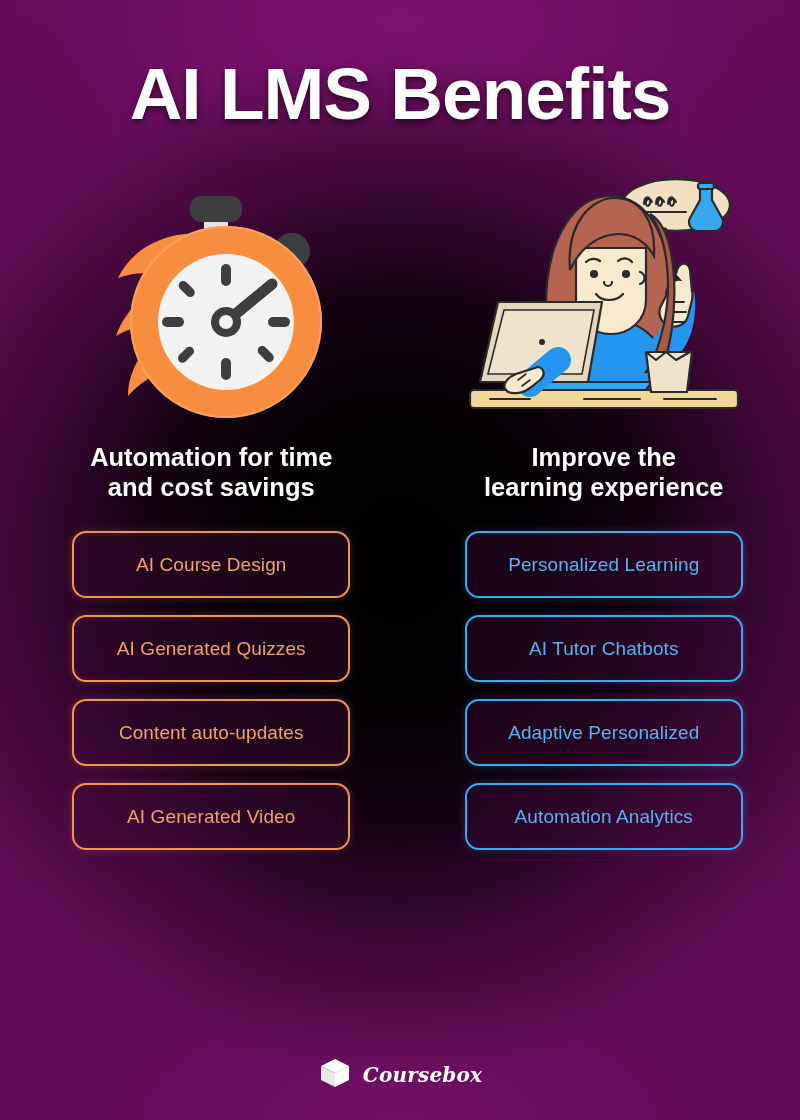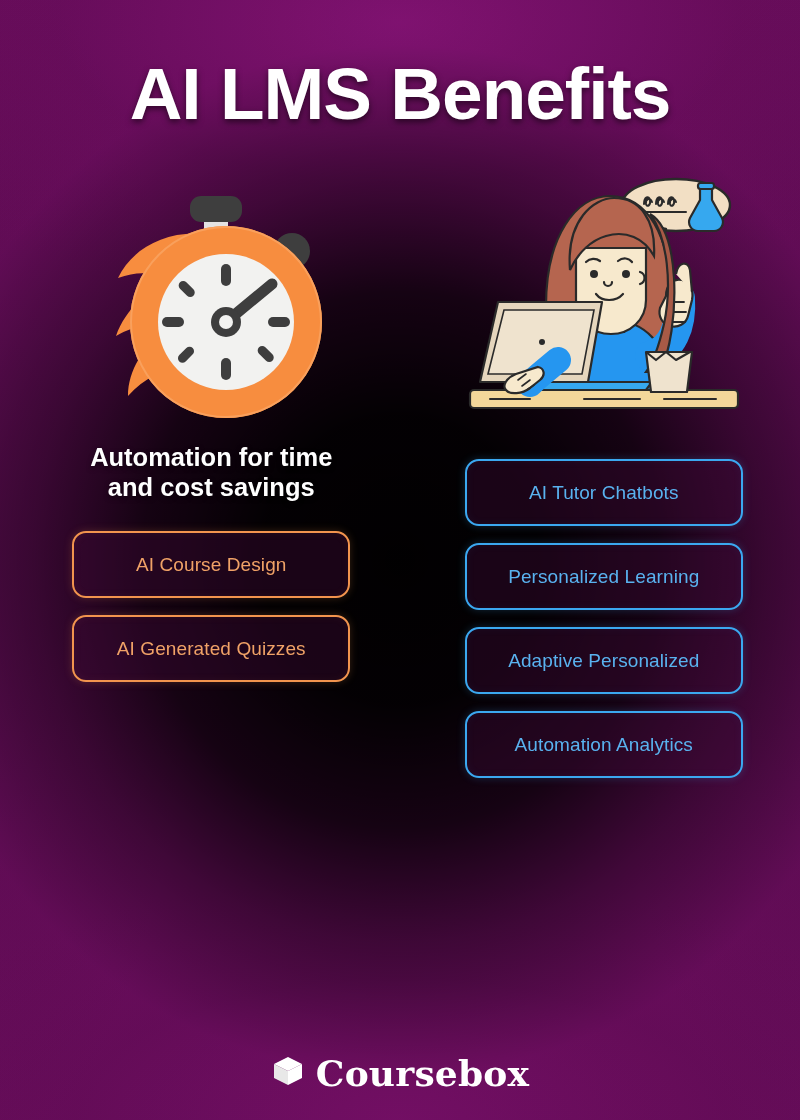--- a/index.html
+++ b/index.html
@@ -43,20 +43,21 @@
     font-weight: 700;
     letter-spacing: -1px;
     color: #ffffff;
     text-shadow: 0 3px 6px rgba(0,0,0,0.55);
   }
 
   .columns {
     position: absolute;
     top: 168px; left: 15px; right: 0;
     display: flex;
+    align-items: center;
   }
   .col {
     width: 50%;
     display: flex;
     flex-direction: column;
     align-items: center;
   }
   .art {
     height: 262px;
     width: 100%;
@@ -107,22 +108,23 @@
     position: absolute;
     left: 0; right: 0;
     bottom: 26px;
     display: flex;
     align-items: center;
     justify-content: center;
     gap: 11px;
   }
   .brand-name {
     font-family: "DejaVu Serif", serif;
+    font-style: italic;
     font-weight: 700;
-    font-size: 36px;
+    font-size: 20px;
     color: #ffffff;
     letter-spacing: 0.2px;
   }
 </style>
 </head>
 <body>
 
 <div class="poster">
   <div class="bg-base"></div>
   <div class="bg-topglow"></div>
@@ -167,20 +169,22 @@
 
             <line x1="160" y1="148" x2="206" y2="110" stroke="#3e3e3e" stroke-width="11" stroke-linecap="round"></line>
             <circle cx="160" cy="148" r="15" fill="#3e3e3e"></circle>
             <circle cx="160" cy="148" r="7" fill="#f2f2f0"></circle>
           </svg>
         </div>
         <div class="col-heading">Automation for time and cost savings</div>
         <div class="pill-list">
           <div class="pill orange">AI Course Design</div>
           <div class="pill orange">AI Generated Quizzes</div>
+          <div class="pill orange">Content auto-updates</div>
+          <div class="pill orange">AI Generated Video</div>
         </div>
       </div>
 
       <div class="col">
         <div class="art">
           <svg width="300" height="250" viewBox="0 0 300 250" aria-hidden="true">
 
             <g>
               <ellipse cx="222" cy="31" rx="54" ry="26" fill="#f2dfc4" stroke="#2a2a2a" stroke-width="2.4"></ellipse>
               <path d="M196 52 L188 72 L212 55 Z" fill="#f2dfc4" stroke="#2a2a2a" stroke-width="2.4" stroke-linejoin="round"></path>
@@ -249,23 +253,24 @@
             <g stroke="#2a2a2a" stroke-width="1.6" fill="none" stroke-linecap="round">
               <path d="M64 206 l8 -6"></path>
                 <path d="M68 212 l8 -6"></path>
                 <path d="M73 216 l7 -5"></path>
             </g>
 
             <path d="M192 178 h46 l-5 40 h-36 z" fill="#efe3ce" stroke="#2a2a2a" stroke-width="2.2" stroke-linejoin="round"></path>
             <path d="M192 178 l10 8 l10 -8 l10 8 l14 -8" fill="none" stroke="#2a2a2a" stroke-width="2.2" stroke-linejoin="round"></path>
           </svg>
         </div>
+        <div class="col-heading">Improve the learning experience</div>
         <div class="pill-list">
+          <div class="pill blue">Personalized Learning</div>
           <div class="pill blue">AI Tutor Chatbots</div>
-          <div class="pill blue">Personalized Learning</div>
           <div class="pill blue">Adaptive Personalized</div>
           <div class="pill blue">Automation Analytics</div>
         </div>
       </div>
 
     </div>
 
     <div class="footer">
       <span>
         <svg width="34" height="34" viewBox="0 0 34 34" aria-hidden="true">

